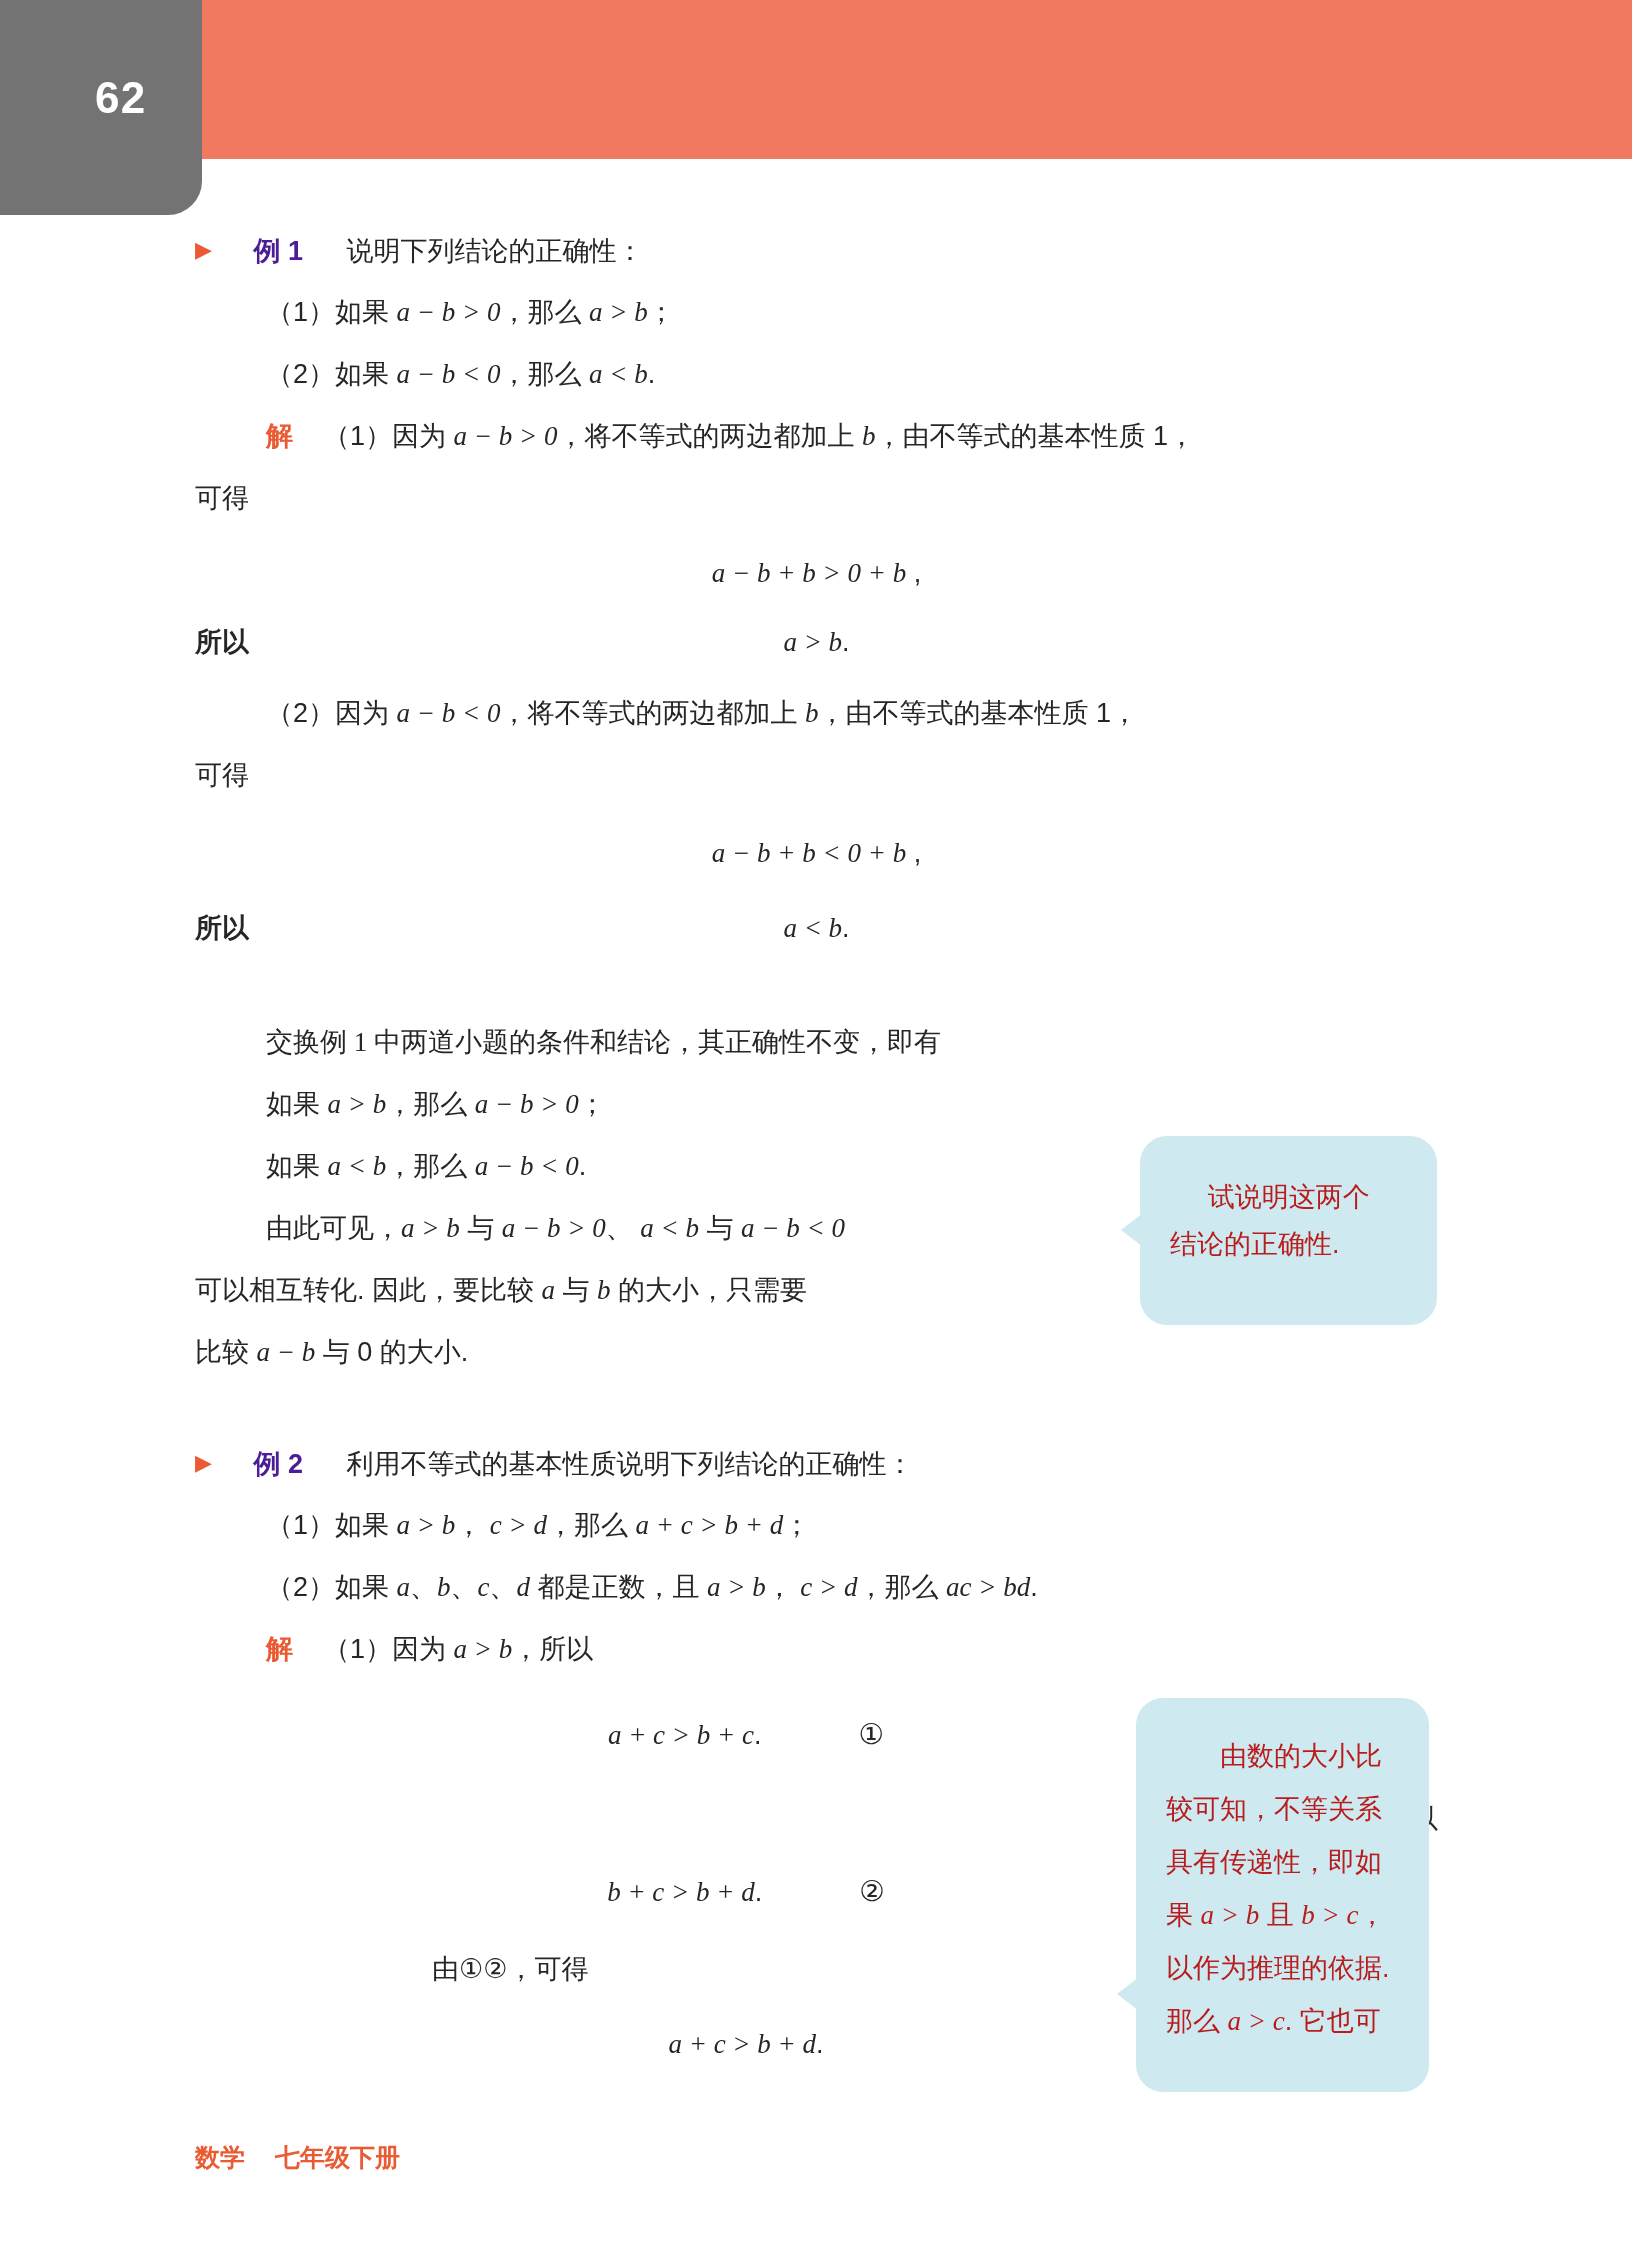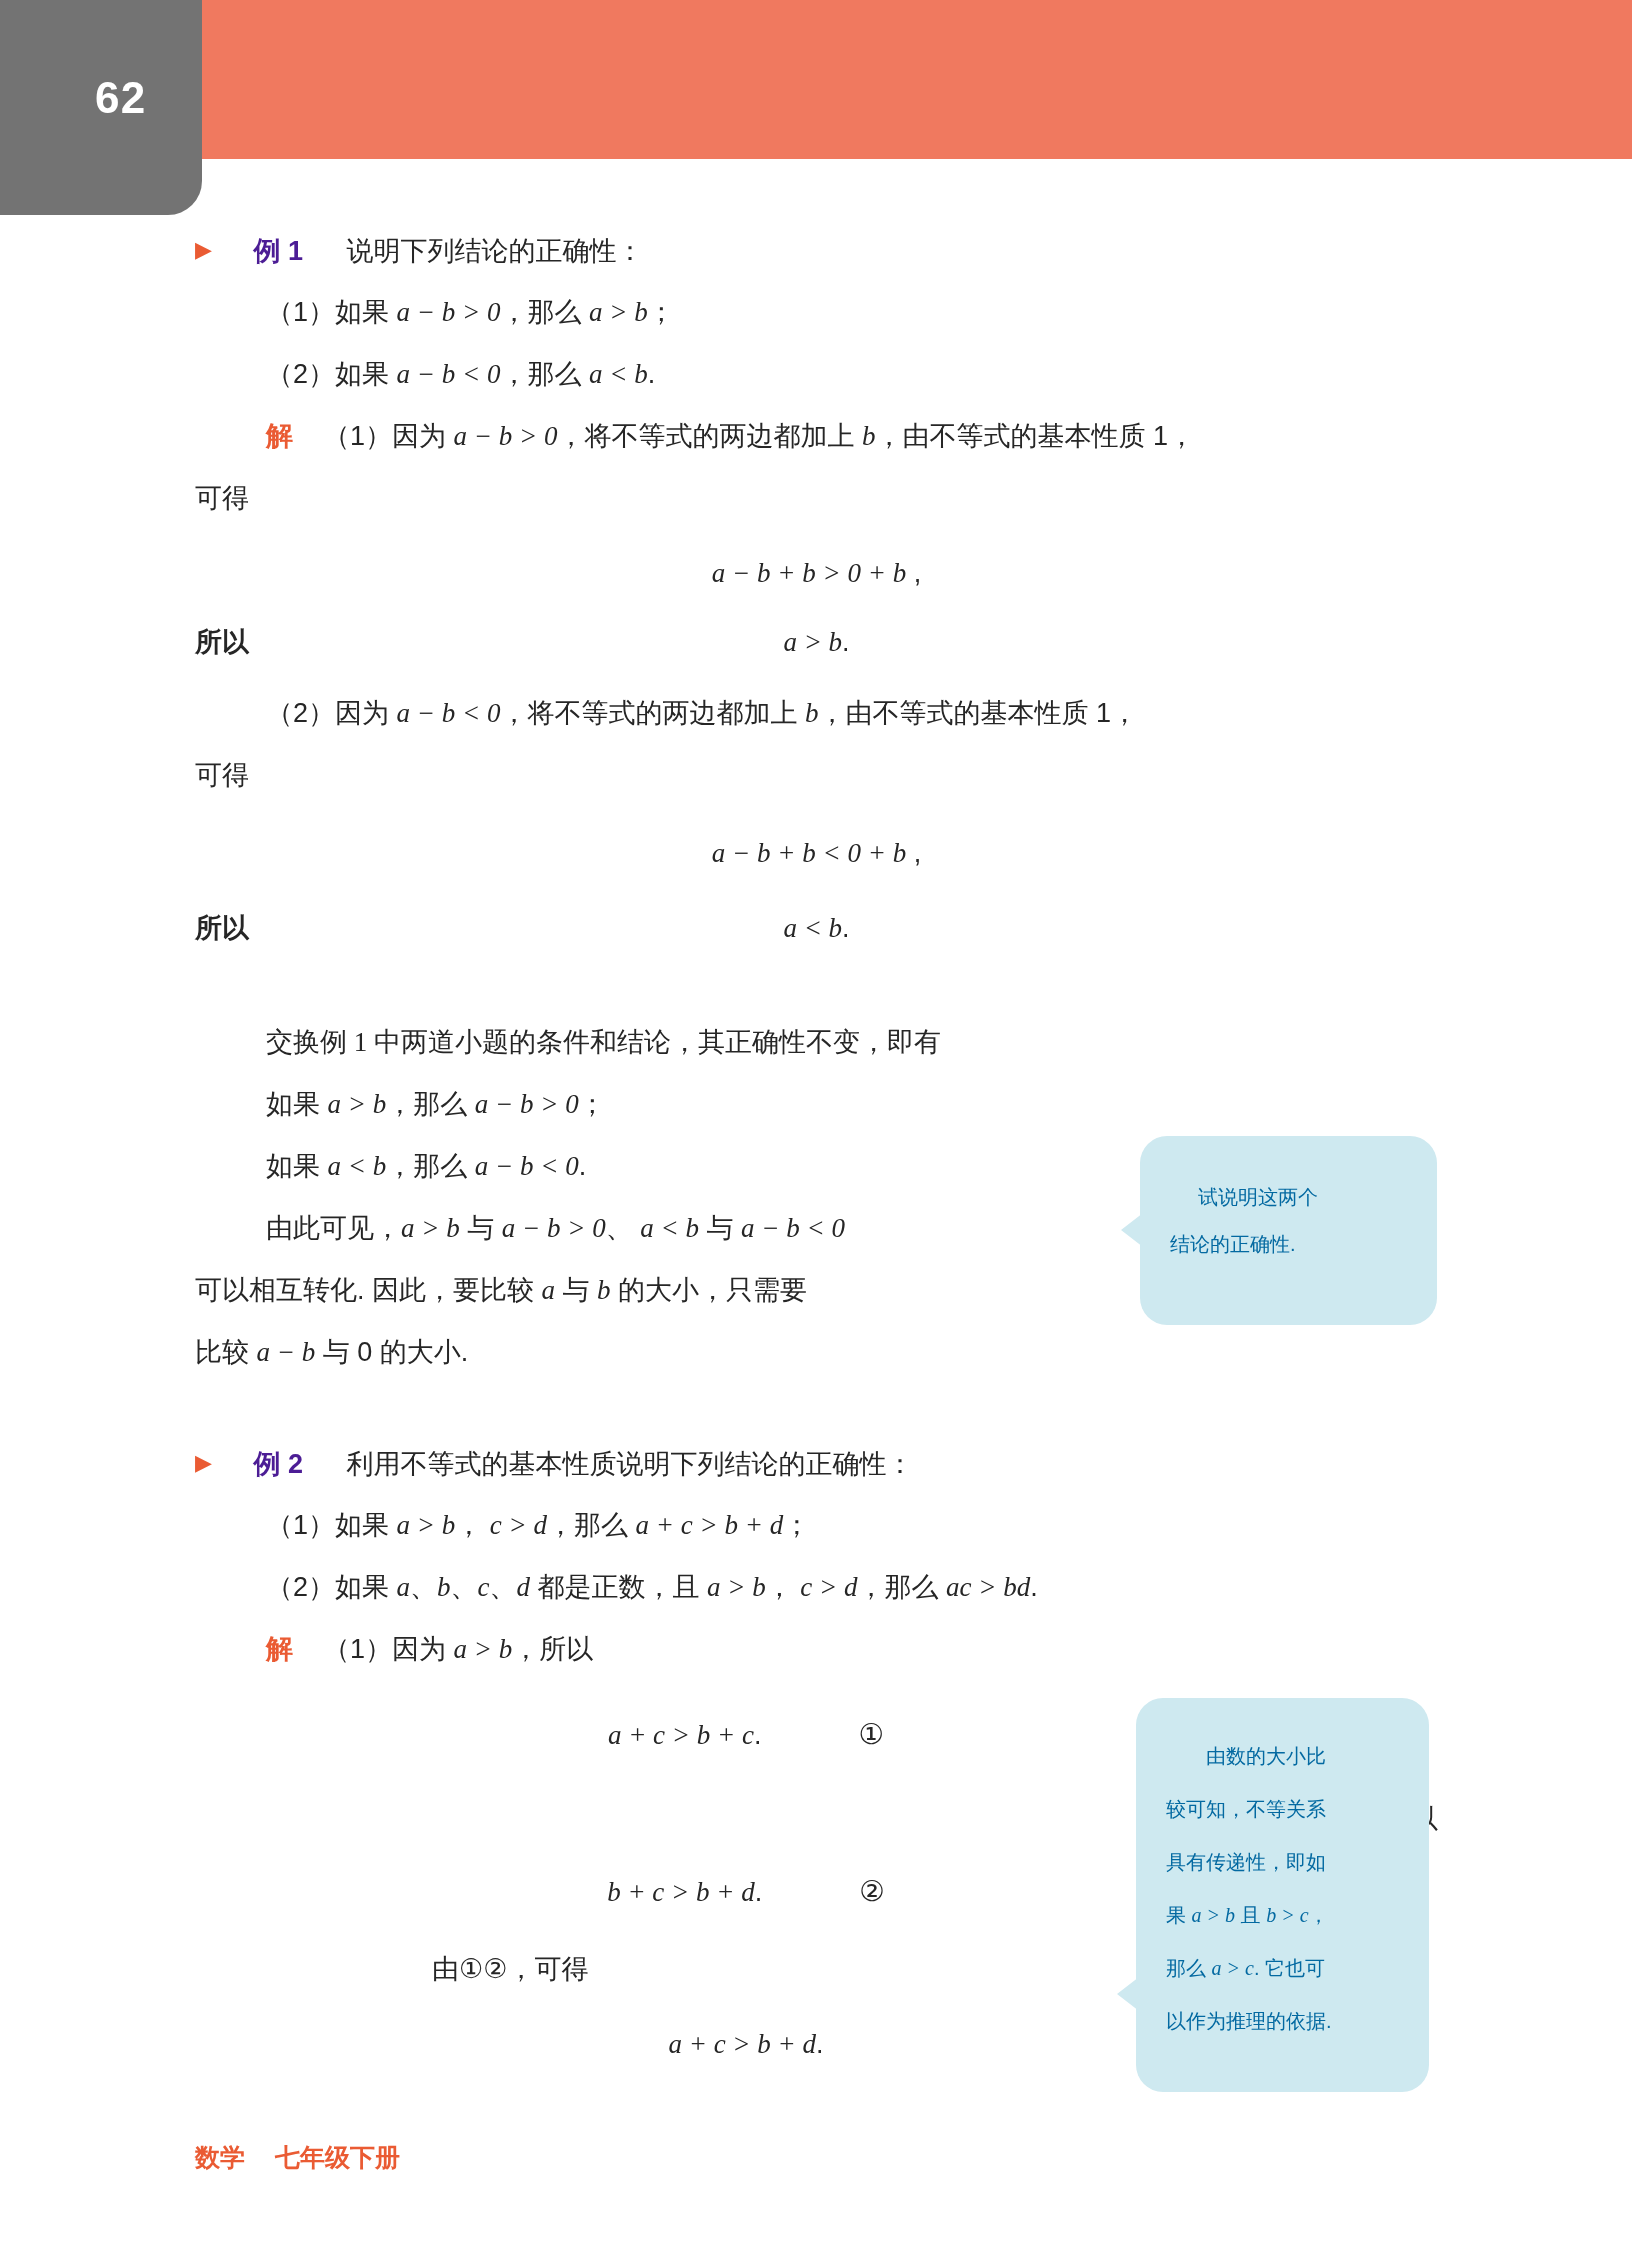--- a/index.html
+++ b/index.html
@@ -62,22 +62,22 @@
   
   .eqcol { width: 1102px; text-align: center; white-space: nowrap; }
   .circ { margin-left: 97px; font-style: normal; font-size: 28.5px; }
   .mid1 { padding-left: 295px; text-align: right; }
   .mid2 { padding-left: 237px; }
   
   .bubble {
     position: absolute;
     background: #cee9f0;
     border-radius: 27px;
-    color: #0369a1;
-    font-size: 20px;
+    color: #b91c1c;
+    font-size: 27px;
     box-sizing: border-box;
   }
   .bubble .b-line { white-space: nowrap; }
   .bubble .tail {
     position: absolute; width: 0; height: 0;
     border-style: solid;
     border-width: 17px 22px 17px 0;
     border-color: transparent #cee9f0 transparent transparent;
     left: -19.5px;
   }
@@ -176,22 +176,22 @@
     <div class="b-line first"><span>试说明这两个</span></div>
     <div class="b-line"><span>结论的正确性.</span></div>
   </div>
 
   <div class="bubble bubble2">
     <div class="tail"></div>
     <div class="b-line first"><span>由数的大小比</span></div>
     <div class="b-line"><span>较可知，不等关系</span></div>
     <div class="b-line"><span>具有传递性，即如</span></div>
     <div class="b-line"><span>果 </span><span class="math">a &gt; b</span><span> 且 </span><span class="math">b &gt; c</span><span>，</span></div>
+    <div class="b-line"><span>以作为推理的依据.</span></div>
     <div class="b-line"><span>那么 </span><span class="math">a &gt; c</span><span>. 它也可</span></div>
-    <div class="b-line"><span>以作为推理的依据.</span></div>
   </div>
 
   <div class="footer">
     <span>数学</span><span class="vol">七年级下册</span>
   </div>
 
 </div>
 
 
 </body></html>

